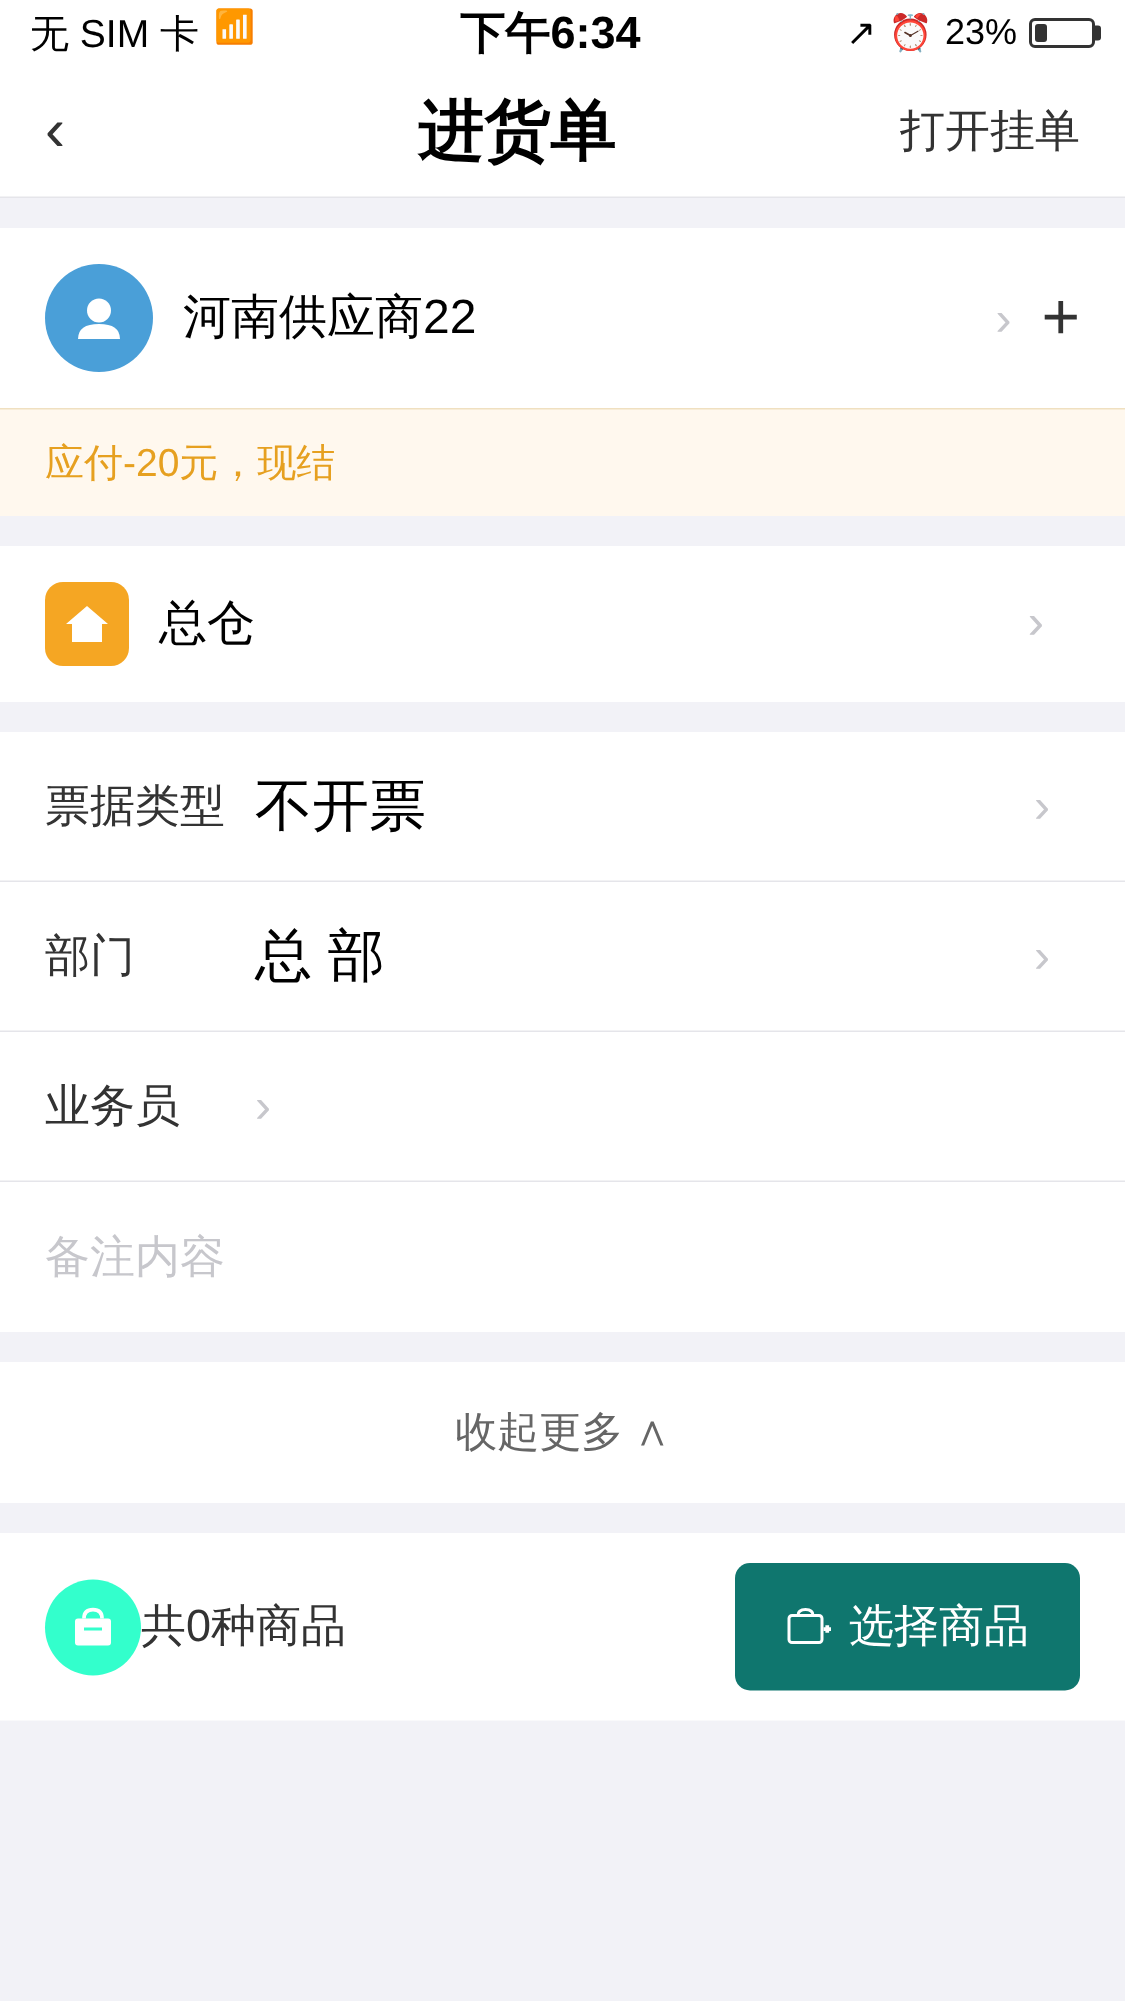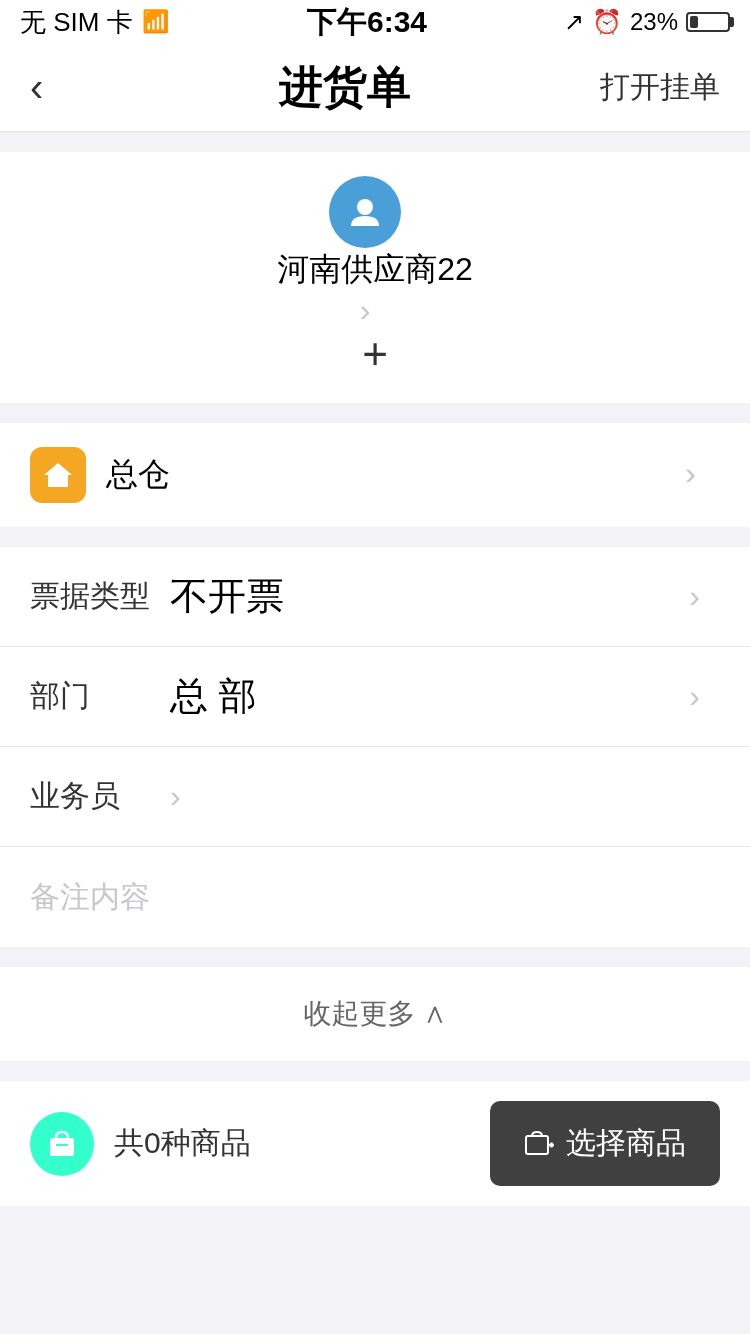--- a/index.html
+++ b/index.html
@@ -17,21 +17,21 @@
       width: 100%;
       height: 44px;
       background: #fff;
       display: flex;
       align-items: center;
       justify-content: space-between;
       padding: 0 20px;
       font-size: 26px;
       font-weight: 500;
     }
-    .status-left { display: flex; align-items: center; gap: 10px; }
+    .status-left { display: flex; gap: 10px; }
     .status-center { font-size: 30px; font-weight: 600; }
     .status-right { display: flex; align-items: center; gap: 8px; font-size: 24px; }
     .battery-icon {
       width: 44px; height: 20px; border: 2px solid #333; border-radius: 4px; position: relative;
       display: flex; align-items: center; padding: 2px;
     }
     .battery-icon::after {
       content: ''; position: absolute; right: -6px; top: 50%; transform: translateY(-50%);
       width: 4px; height: 10px; background: #333; border-radius: 0 2px 2px 0;
     }
@@ -79,21 +79,20 @@
       margin-bottom: 0;
     }
 
     
     .supplier-row {
       display: flex;
       align-items: center;
       padding: 24px 30px;
       background: #fff;
       border-bottom: none;
-      flex-direction: column;
     }
     .supplier-avatar {
       width: 72px; height: 72px;
       border-radius: 50%;
       background: #4a9fd8;
       display: flex; align-items: center; justify-content: center;
       margin-right: 20px;
       flex-shrink: 0;
     }
     .supplier-name {
@@ -191,36 +190,35 @@
       gap: 8px;
     }
 
     
     .bottom-bar {
       background: #fff;
       display: flex;
       align-items: center;
       padding: 20px 30px;
       margin-top: 20px;
-      gap: 20px;
     }
     .product-count-icon {
       width: 64px; height: 64px;
       border-radius: 50%;
       background: #3fc;
       display: flex; align-items: center; justify-content: center;
       flex-shrink: 0;
     }
     .product-count-label {
       flex: 1;
       font-size: 30px;
       color: #333;
     }
     .select-product-btn {
-      background: #404040;
+      background: #0f766e;
       color: #fff;
       font-size: 30px;
       padding: 22px 34px;
       border-radius: 10px;
       display: flex;
       align-items: center;
       gap: 10px;
       cursor: pointer;
       white-space: nowrap;
     }
@@ -266,20 +264,21 @@
     <div class="supplier-avatar">
       <svg class="person-svg" viewBox="0 0 36 36">
         <circle cx="18" cy="13" r="8" fill="white"></circle>
         <path d="M4 32 Q4 22 18 22 Q32 22 32 32" fill="white"></path>
       </svg>
     </div>
     <span class="supplier-name">河南供应商22</span>
     <span class="chevron-right">›</span>
     <span class="plus-btn">+</span>
   </div>
+  <div class="notice-banner">应付-20元，现结</div>
 </div>
 
 <div class="card">
   <div class="warehouse-row">
     <div class="warehouse-icon">
       <svg class="home-svg" viewBox="0 0 32 32">
         <polygon points="16,4 2,16 6,16 6,28 26,28 26,16 30,16" fill="white"></polygon>
       </svg>
     </div>
     <span class="warehouse-label">总仓</span>

